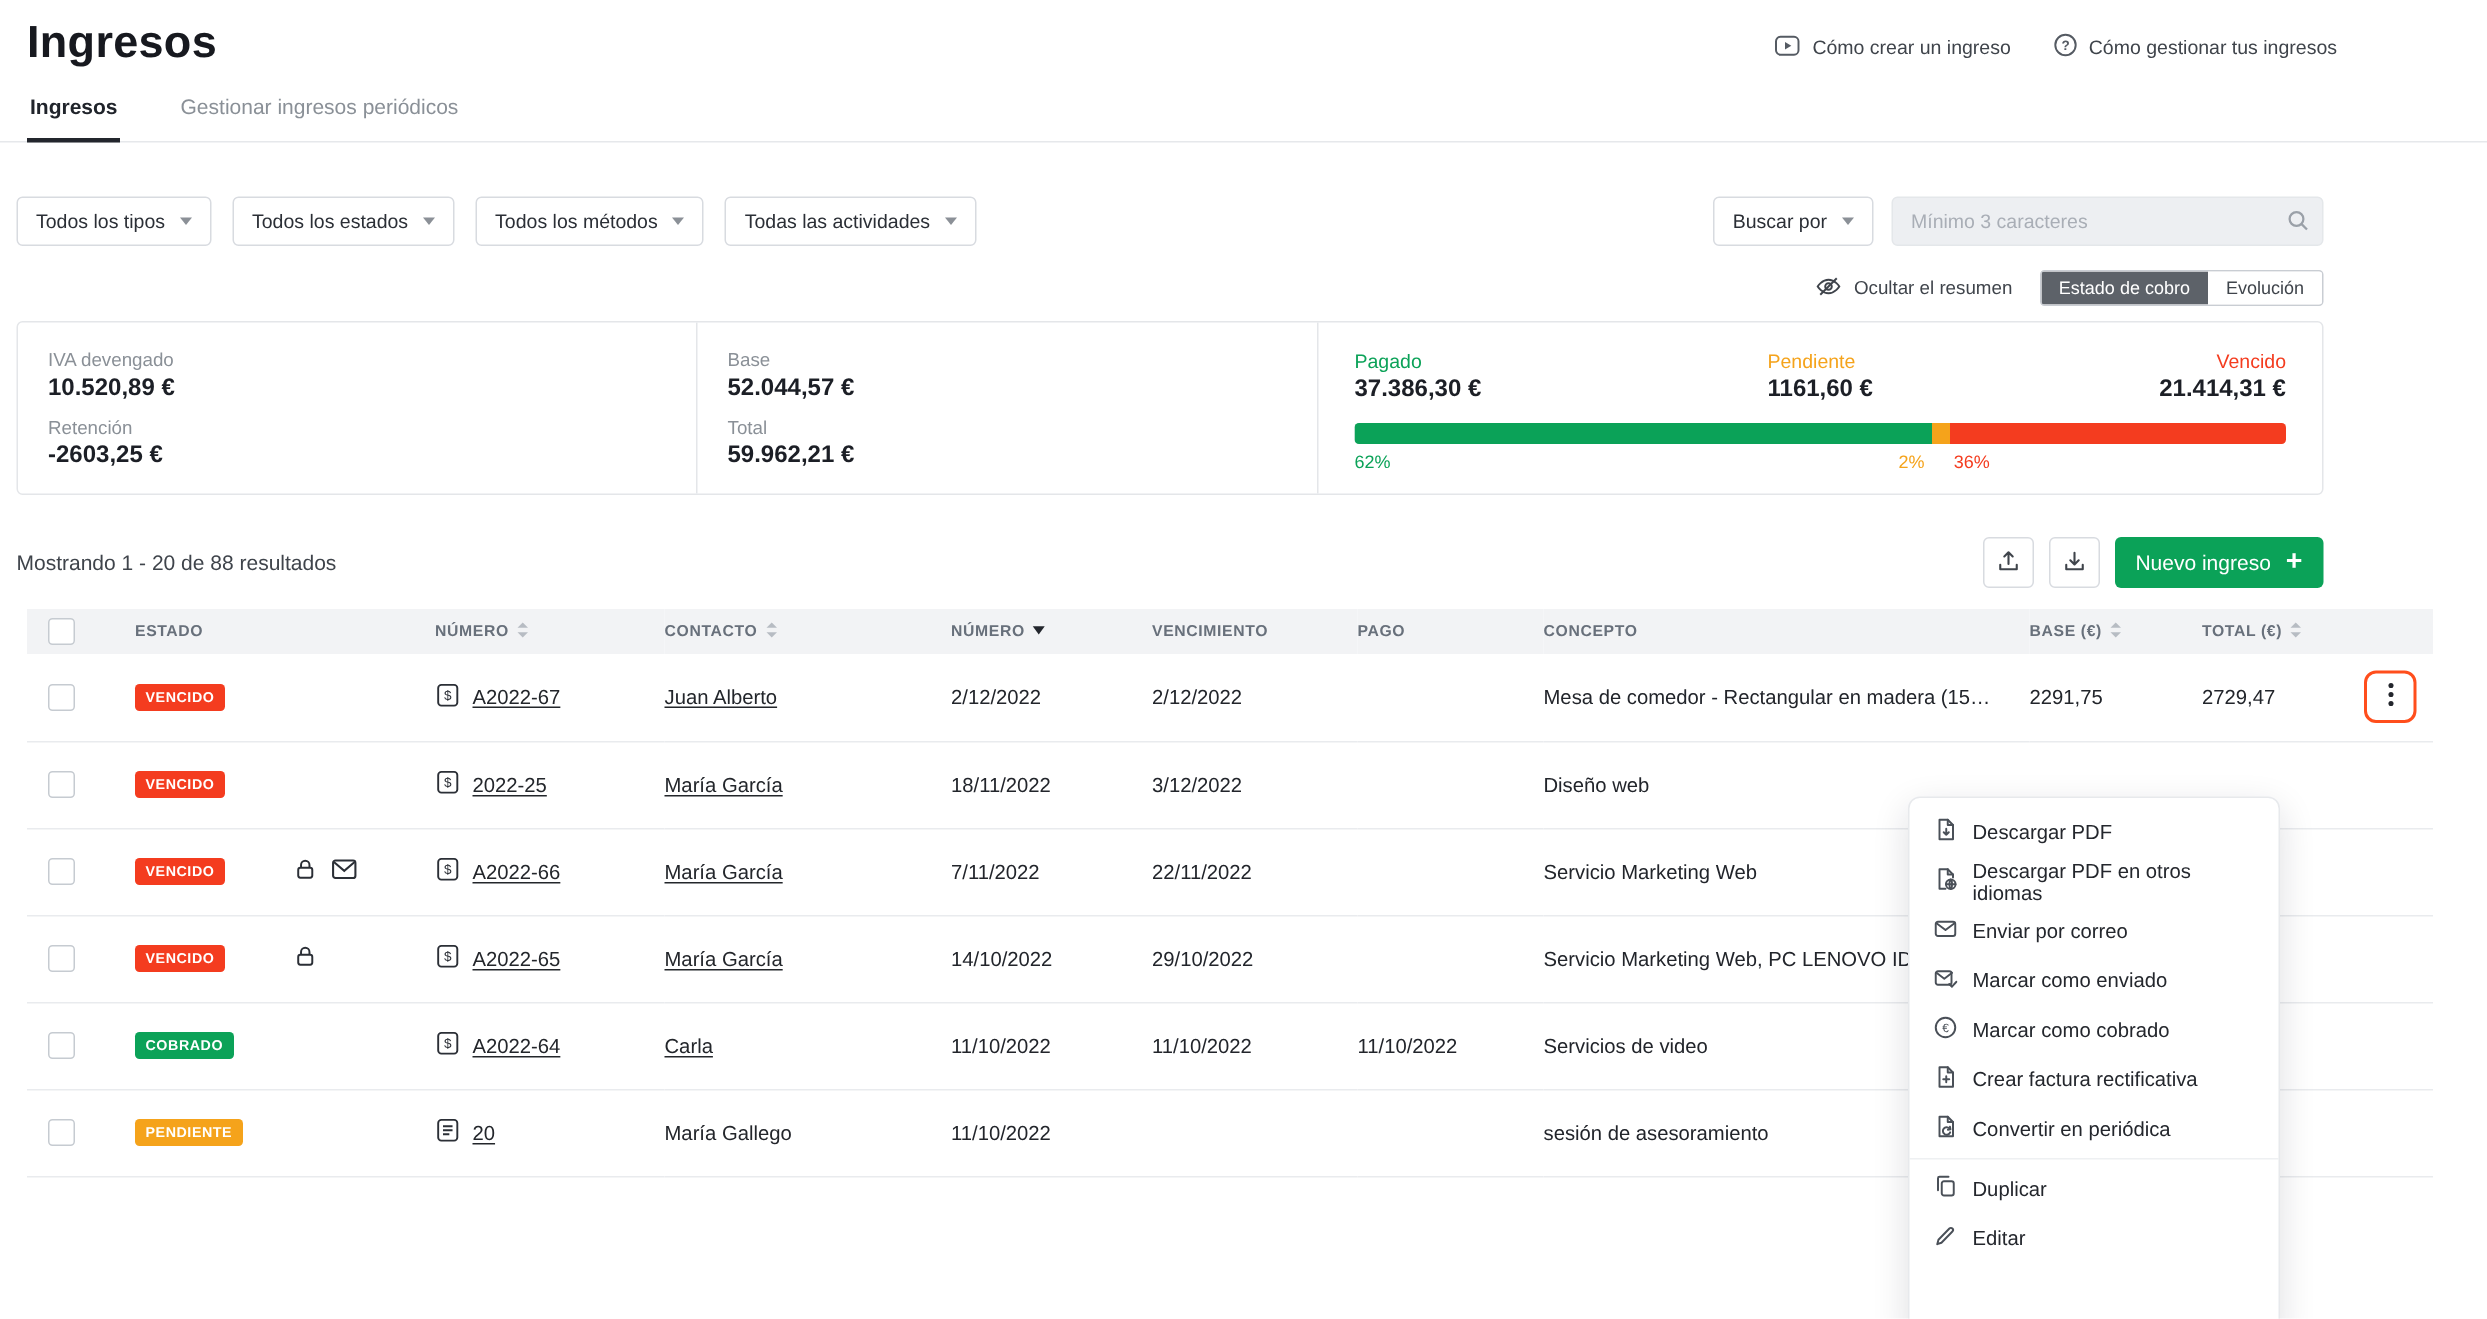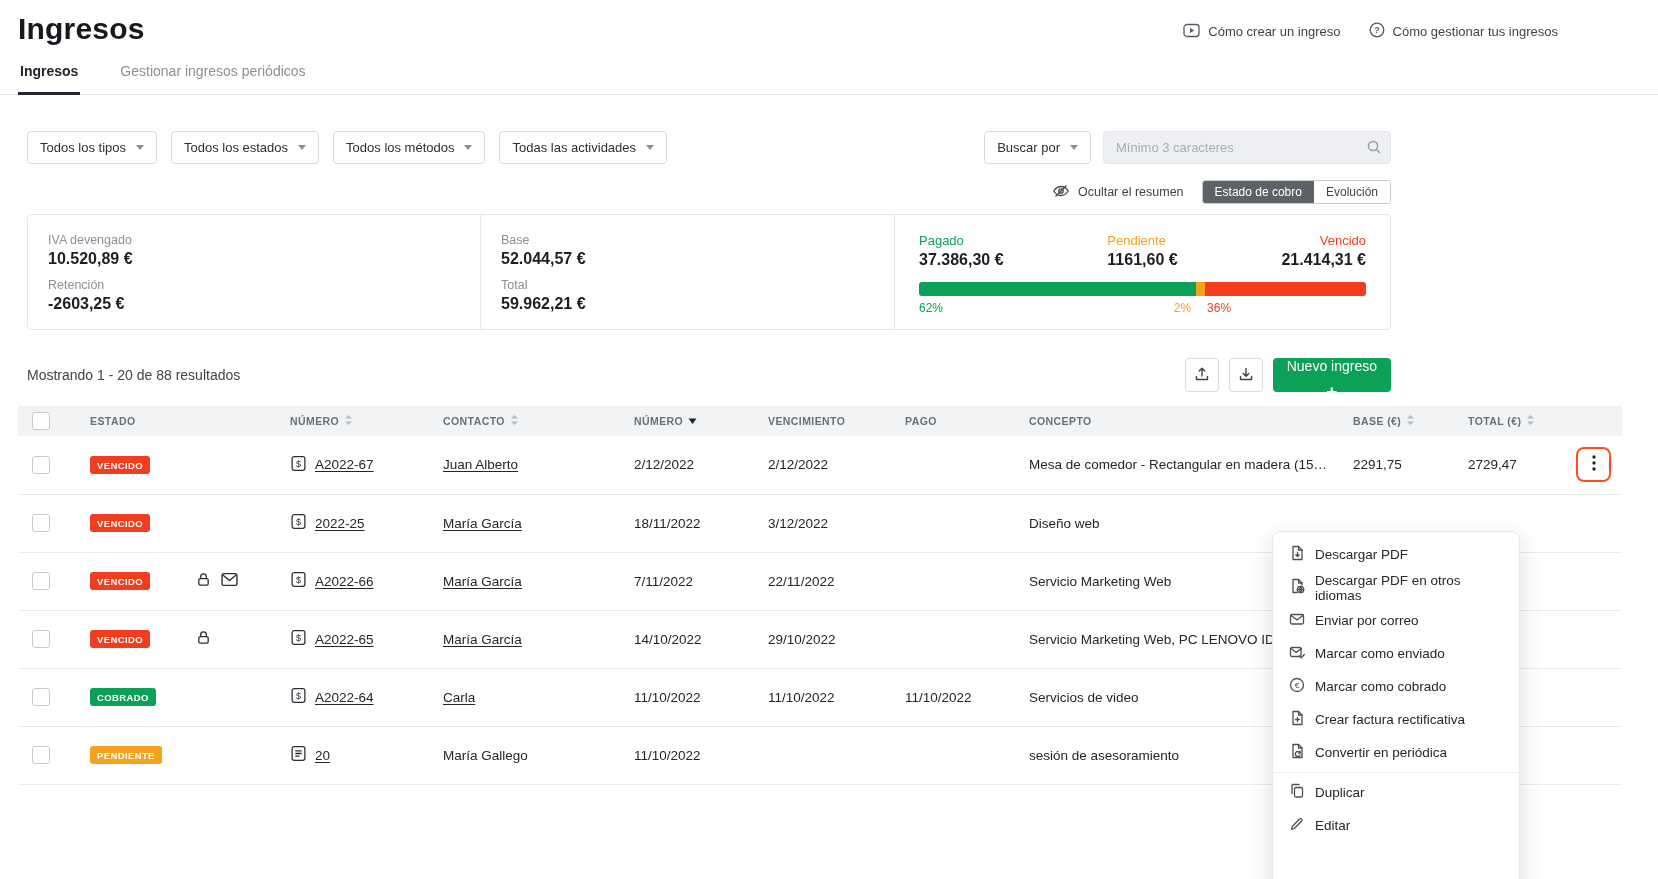--- a/index.html
+++ b/index.html
@@ -26,21 +26,21 @@
 
   
   .tabs { display: flex; gap: 38px; padding: 0 18px; border-bottom: 1px solid #e6e8eb; margin-top: 4px; }
   .tab { display: flex; align-items: center; gap: 8px; padding: 13px 2px 13px; font-size: 14px; color: #8a9097;
          border-bottom: 3px solid transparent; margin-bottom: -1px; cursor: pointer; }
   .tab.active { color: #20242b; font-weight: 700; border-color: #23262d; }
   .tab-badge { min-width: 19px; height: 19px; border-radius: 10px; background: var(--green); color: #fff;
                font-size: 11px; font-weight: 700; display: inline-flex; align-items: center; justify-content: center; padding: 0 5px; }
 
   
-  .content { margin-left: 27px; width: 1364px; }
+  .content { margin-left: 11px; width: 1538px; }
 
   
   .filters-row1 { display: flex; justify-content: space-between; margin-top: 36px; }
   .filter-group { display: flex; gap: 14px; }
   .btn-select { display: inline-flex; align-items: center; gap: 10px; height: 33px; padding: 0 12px;
                 border: 1px solid #d8dbe0; border-radius: 4px; background: #fff; font-size: 13px; color: #2b2f36; cursor: pointer; }
   .caret { width: 0; height: 0; border-left: 4px solid transparent; border-right: 4px solid transparent; border-top: 5px solid #8b9097; }
   .search-group { display: flex; gap: 12px; }
   .search-wrap { position: relative; }
   .search-input { width: 288px; height: 33px; background: #edeff2; border: 1px solid #e4e7ea; border-radius: 4px;
@@ -82,21 +82,21 @@
   .pct.overdue { position: absolute; left: calc(64% + 2px); color: var(--red); }
 
   
   .results-bar { display: flex; justify-content: space-between; align-items: center; margin-top: 28px; gap: 32px; }
   .results-text { font-size: 14px; color: #3f444b; }
   .toolbar-right { display: flex; gap: 10px; align-items: center; }
   .icon-btn { width: 34px; height: 34px; border: 1px solid #d8dbe0; border-radius: 4px; background: #fff;
               display: inline-flex; align-items: center; justify-content: center; cursor: pointer; }
   .btn-primary { height: 34px; border: none; border-radius: 4px; background: var(--green); color: #fff;
                  display: inline-flex; align-items: center; gap: 10px; padding: 0 14px; font-size: 14px;
-                 font-family: inherit; cursor: pointer; flex-direction: column; }
+                 font-family: inherit; cursor: pointer; }
   .btn-primary .plus { font-size: 19px; font-weight: 700; line-height: 1; margin-top: -2px; }
 
   
   table { border-collapse: collapse; table-layout: fixed; width: 1604px; margin: 14px 0 0 18px; }
   thead th { background: #f2f3f5; height: 30px; font-size: 10.5px; font-weight: 700; letter-spacing: .04em;
              color: #68707b; text-align: left; padding-right: 8px; }
   .th-inner { display: flex; align-items: center; gap: 5px; }
   tbody td { height: 58px; border-bottom: 1px solid #e9ebee; font-size: 13.5px; color: #22252b;
              padding-right: 10px; vertical-align: middle; }
   .checkbox { width: 18px; height: 18px; border: 1.5px solid #c6cbd1; border-radius: 3px; background: #fff;

